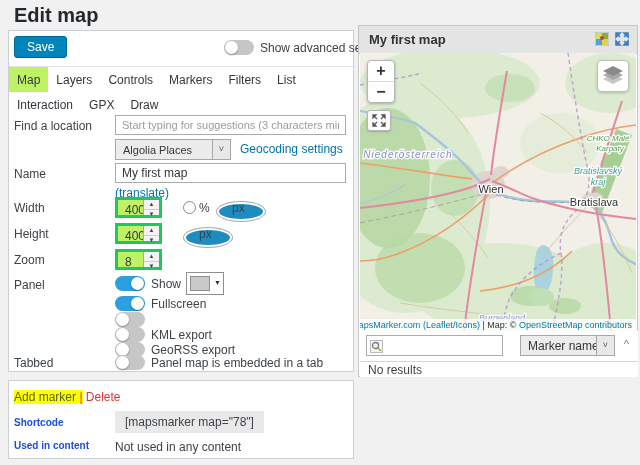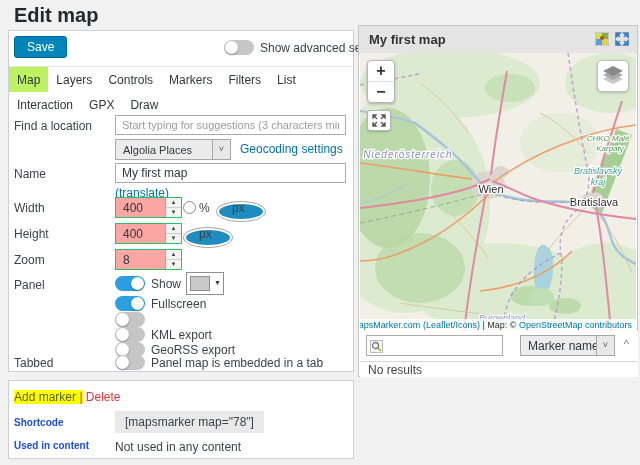--- a/index.html
+++ b/index.html
@@ -21,21 +21,21 @@
   .tab.active{background:#bef264;}
   
   .tgl{position:absolute;width:30px;height:15px;border-radius:8px;background:#c6c6c6;cursor:pointer;}
   .tgl::after{content:"";position:absolute;width:13px;height:13px;border-radius:50%;background:#fff;top:1px;left:1px;box-shadow:0 1px 2px rgba(0,0,0,.35);}
   .tgl.on{background:#2b9fe0;}
   .tgl.on::after{left:auto;right:1px;}
   
   .rad{position:absolute;width:13px;height:13px;border-radius:50%;background:#fff;border:1px solid #8b8b8b;box-sizing:border-box;cursor:pointer;}
   .rad.sel::after{content:"";position:absolute;left:2px;top:2px;right:2px;bottom:2px;border-radius:50%;background:#1e8cbe;}
   
-  .spin{position:absolute;width:67px;height:21px;border:1px solid #22c55e;background:#fca5a5;box-sizing:border-box;font-size:12px;color:#32373c;}
+  .spin{position:absolute;width:47px;height:21px;border:3px solid #22c55e;background:#bef264;box-sizing:border-box;font-size:12px;color:#32373c;}
   .spin .val{position:absolute;left:7px;top:3px;}
   .spin .btns{position:absolute;right:0;top:0;bottom:0;width:15px;border-left:1px solid #a7a7a7;background:#f3f3f3;cursor:pointer;}
   .spin .btns span{display:block;height:9px;font-size:6px;line-height:9px;text-align:center;color:#444;}
   .spin .btns span:first-child{border-bottom:1px solid #cfcfcf;}
   
   .sel{position:absolute;height:21px;border:1px solid #a7a7a7;background:#fff;box-sizing:border-box;font-size:11px;color:#32373c;cursor:pointer;padding-left:48px;}
   .sel .txt{position:absolute;left:7px;top:4px;white-space:nowrap;}
   .sel .chev{position:absolute;right:0;top:0;bottom:0;width:17px;background:#e8e8e8;border-left:1px solid #a7a7a7;text-align:center;font-size:9px;line-height:19px;color:#555;}
   .sel.gray{background:#ececec;}
   

